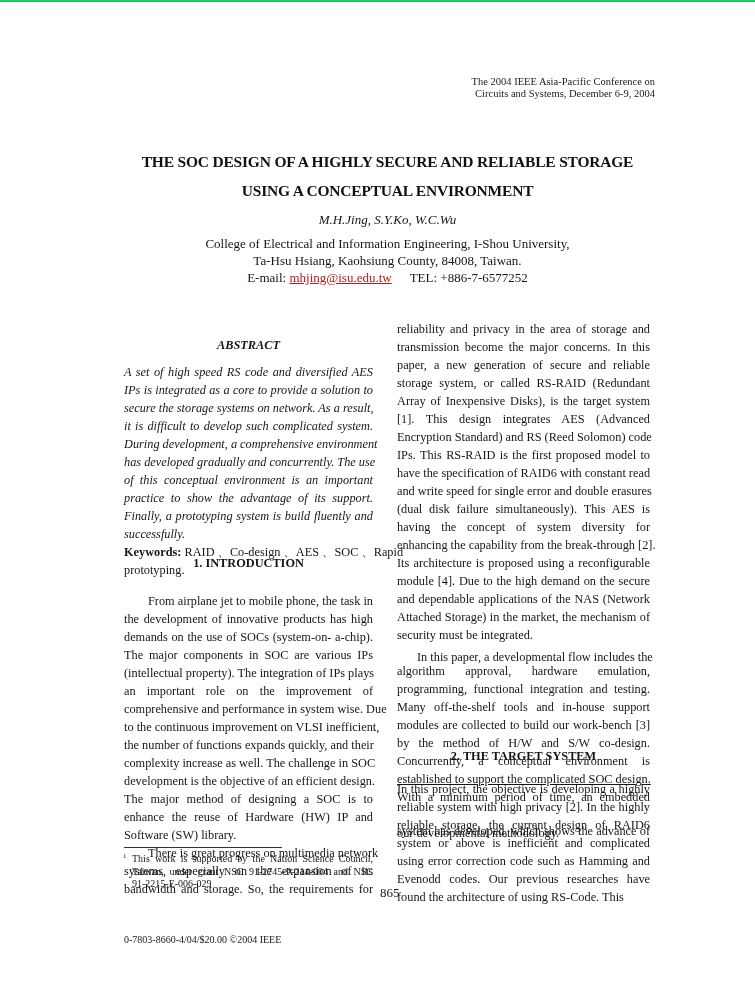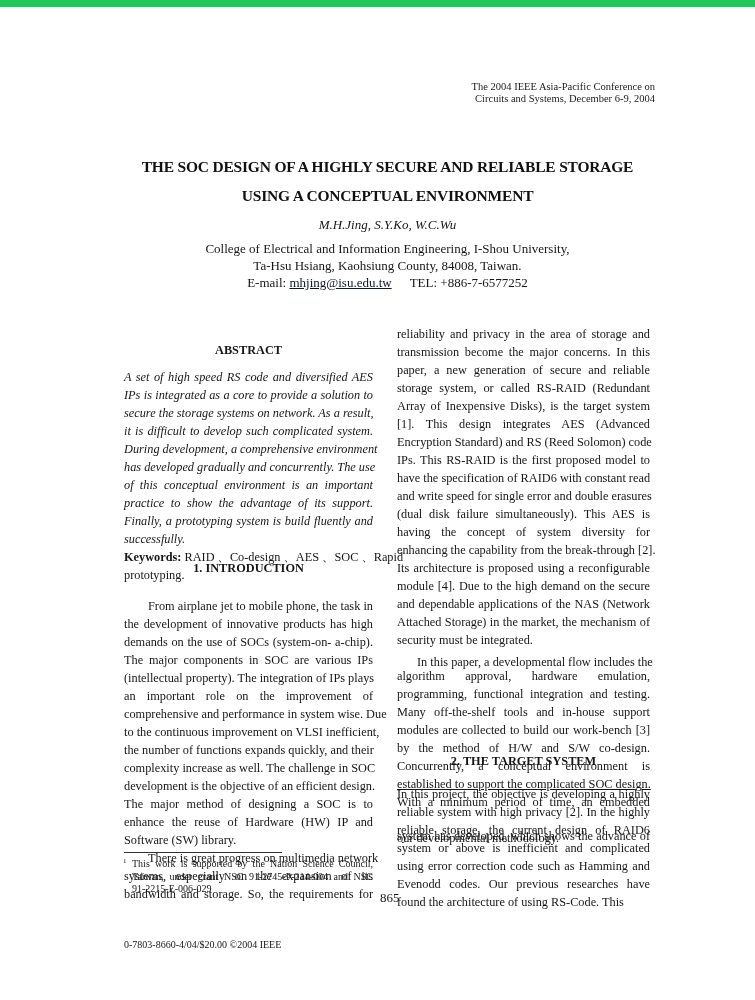--- a/index.html
+++ b/index.html
@@ -1,24 +1,24 @@
 <!DOCTYPE html>
 <html><head>
 <meta charset="utf-8">
 <style>
   html, body { margin:0; padding:0; background:#ffffff; }
   body { width:755px; height:1000px; position:relative; overflow:hidden;
          font-family:"Liberation Serif", "DejaVu Serif", serif; color:#161616; }
   .page { position:absolute; left:0; top:0; width:755px; height:1000px; background:#fff;
-          border-top:7px solid #22c55e; box-sizing:border-box; }
+          border-top:2px solid #22c55e; box-sizing:border-box; }
   .conf { position:absolute; right:100px; top:74px; text-align:right; font-size:10.5px; line-height:12px; color:#222; }
   .title { position:absolute; left:0; width:775px; text-align:center; font-weight:bold; font-size:15.5px; letter-spacing:-0.2px; color:#111; }
   .authors { position:absolute; left:0; width:775px; text-align:center; font-style:italic; font-size:13px; top:210px; }
   .affil { position:absolute; left:0; width:775px; text-align:center; font-size:13px; line-height:17px; top:233px; }
-  .affil a { color:#0f172a; text-decoration:underline; }
+  .affil a { color:#b91c1c; text-decoration:underline; }
   .col { position:absolute; }
   .ln { position:absolute; left:0; white-space:nowrap; font-size:12.3px; height:18px; line-height:18px;
         text-align:justify; text-align-last:justify; }
   .ln.last { text-align-last:left; }
   .ln.it { font-style:italic; }
   .heading { position:absolute; text-align:center; font-weight:bold; font-size:12.3px; white-space:nowrap; }
   .fn-rule { position:absolute; left:124px; top:845px; width:158px; border-top:1px solid #333; }
   .fn { position:absolute; left:124px; top:851px; width:250px; font-size:10px; line-height:12.6px; }
   .fn .ln { font-size:10px; height:12.6px; line-height:12.6px; }
   .fn sup { position:absolute; left:-1px; top:-3px; font-size:7px; }
@@ -41,21 +41,21 @@
   <div class="authors">M.H.Jing, S.Y.Ko, W.C.Wu</div>
 
   <div class="affil">
     <div>College of Electrical and Information Engineering, I-Shou University,</div>
     <div>Ta-Hsu Hsiang, Kaohsiung County, 84008, Taiwan.</div>
     <div>
       <span>E-mail: </span><a>mhjing@isu.edu.tw</a><span style="display:inline-block;width:18px;"></span><span>TEL: +886-7-6577252</span>
     </div>
   </div>
 
-  <div class="heading" style="left:124px; width:249px; top:336px;">ABSTRACT</div>
+  <div class="heading" style="left:124px; width:249px; top:336px;font-style:italic;">ABSTRACT</div>
 
   <div class="col" style="left:124px; top:361px; width:249px;">
     <div class="ln it" style="top:0px;   width:249px;">A set of high speed RS code and diversified AES</div>
     <div class="ln it" style="top:18px;  width:249px;">IPs is integrated as a core to provide a solution to</div>
     <div class="ln it" style="top:36px;  width:249px;">secure the storage systems on network. As a result,</div>
     <div class="ln it" style="top:54px;  width:249px;">it is difficult to develop such complicated system.</div>
     <div class="ln it" style="top:72px;  width:249px;">During development, a comprehensive environment</div>
     <div class="ln it" style="top:90px;  width:249px;">has developed gradually and concurrently. The use</div>
     <div class="ln it" style="top:108px; width:249px;">of this conceptual environment is an important</div>
     <div class="ln it" style="top:126px; width:249px;">practice to show the advantage of its support.</div>

